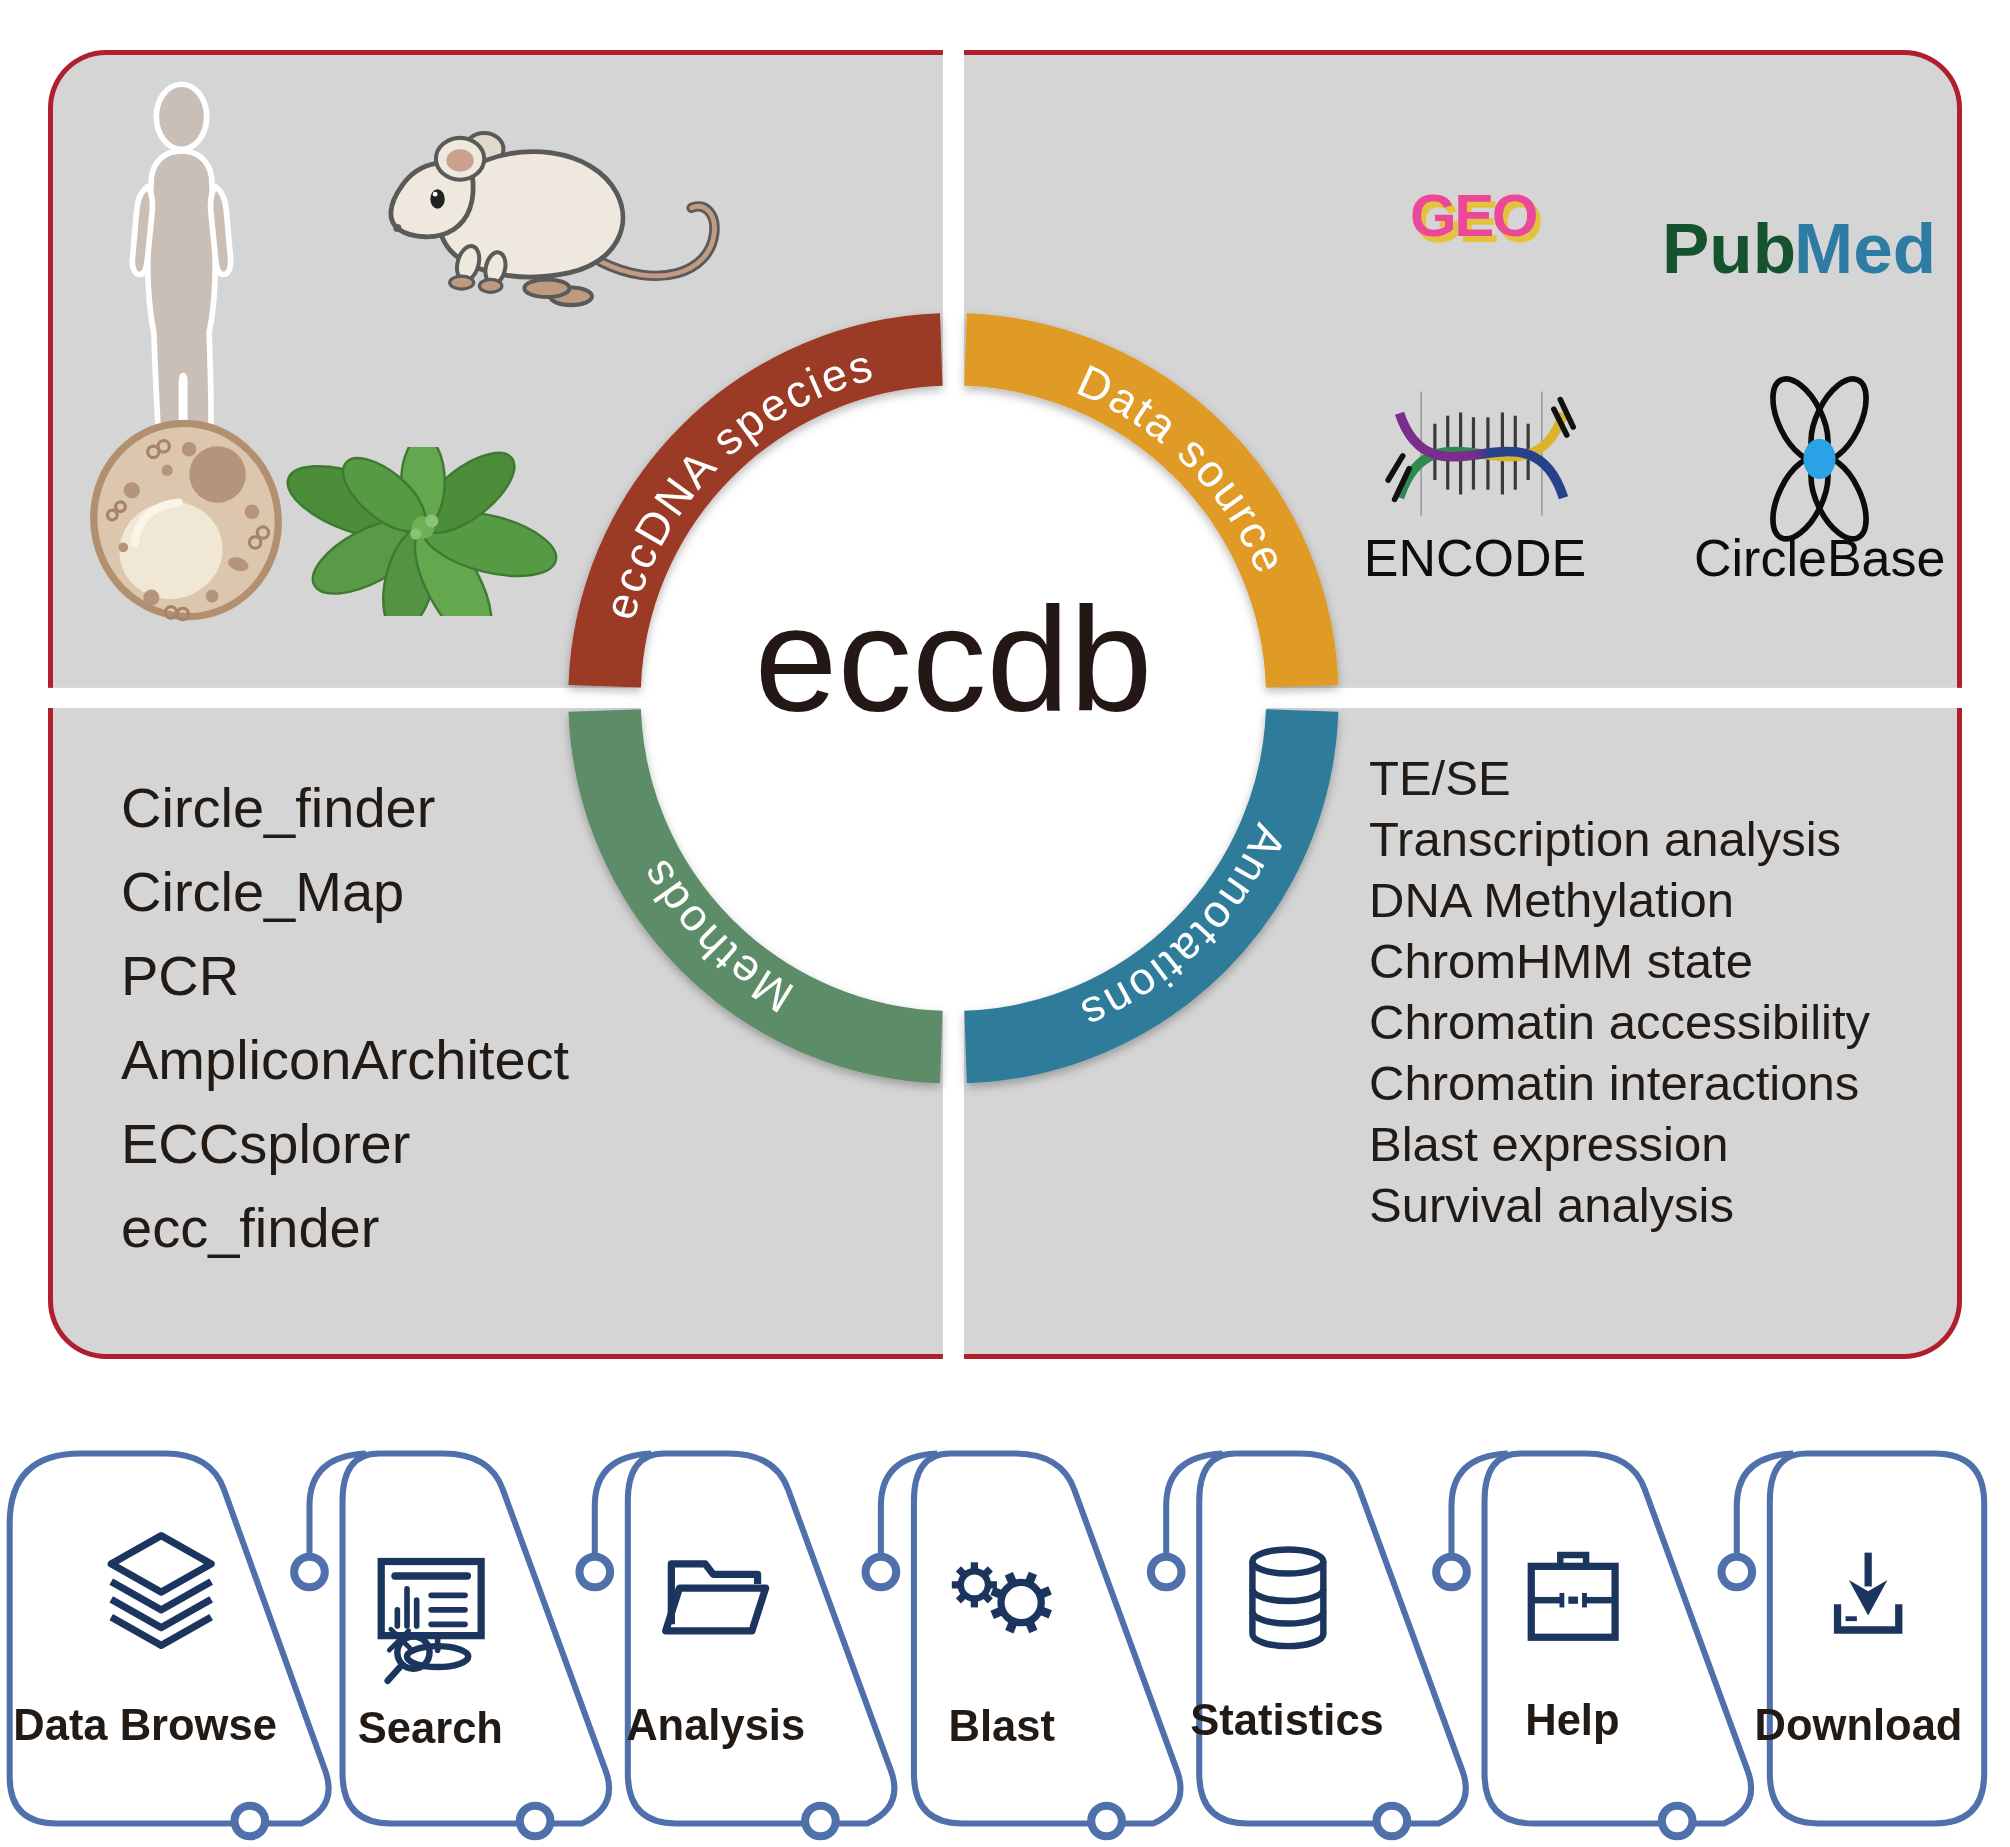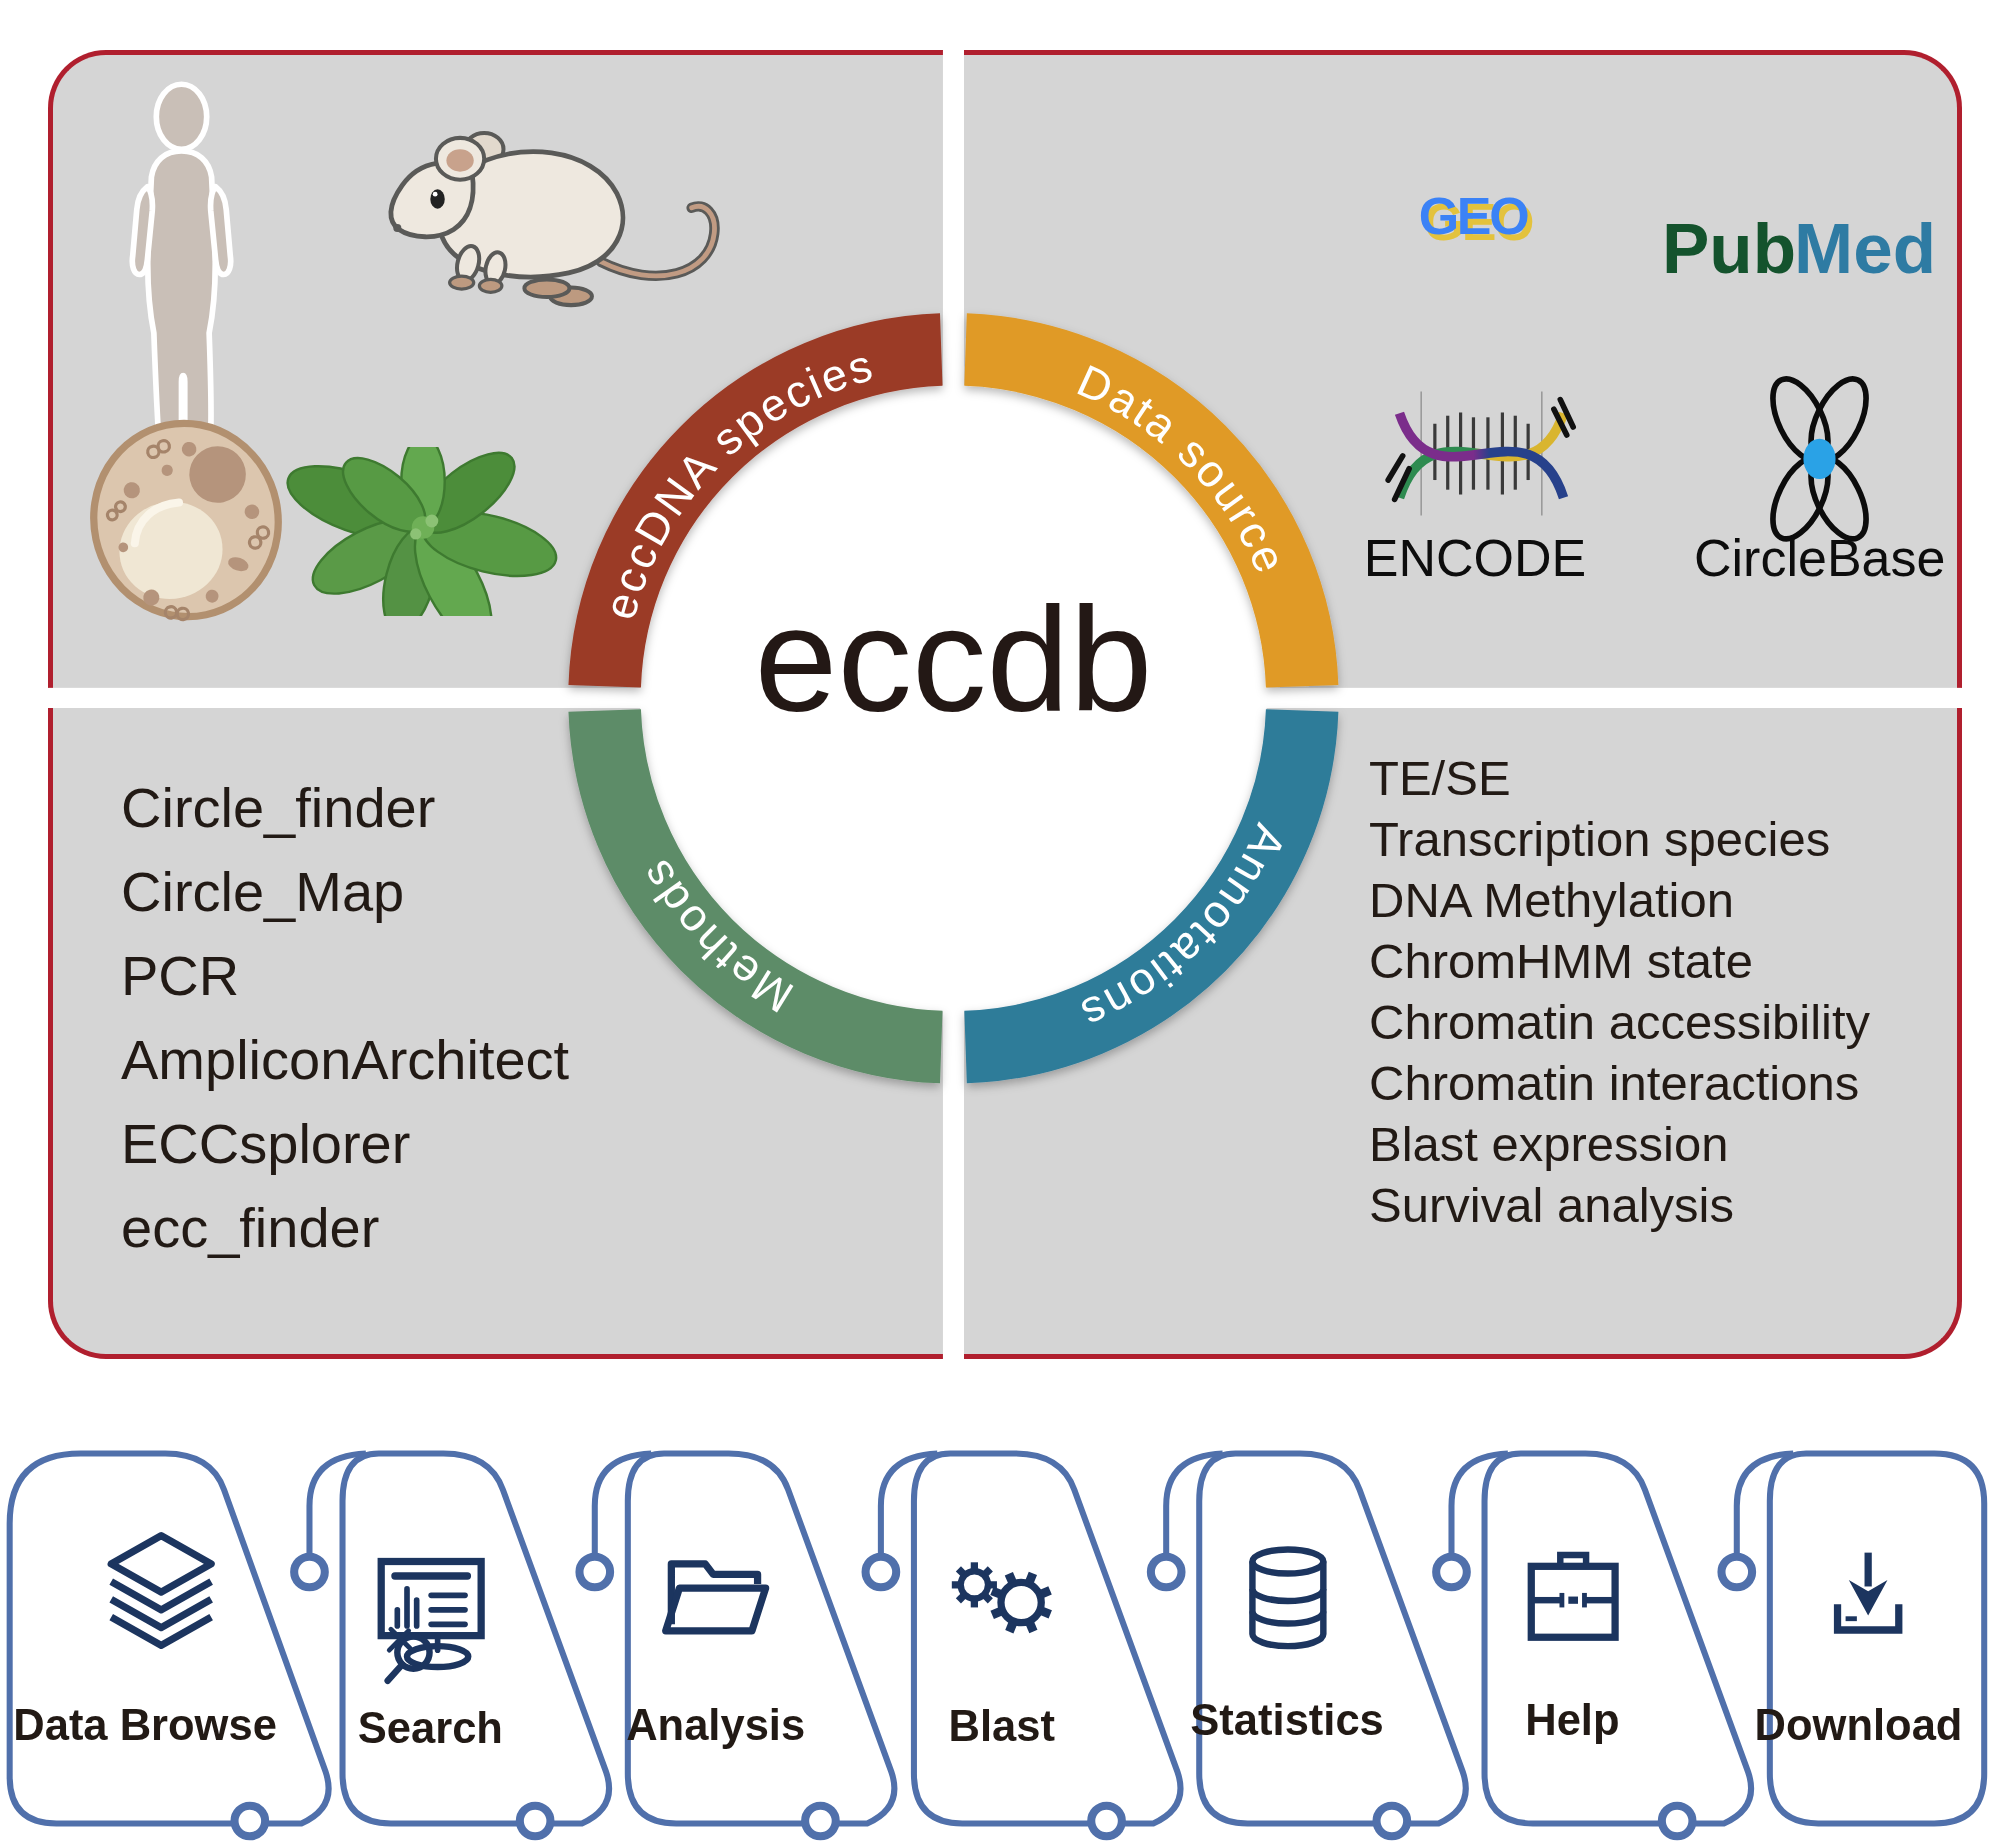--- a/index.html
+++ b/index.html
@@ -8,21 +8,21 @@
   .quad{position:absolute;background:#d5d5d5;box-sizing:border-box;border:0 solid #b01f2e;}
   .q-tl{left:48px;top:50px;width:895px;height:638px;border-top-width:5.6px;border-left-width:5.6px;border-top-left-radius:58px;}
   .q-tr{left:964px;top:50px;width:998px;height:638px;border-top-width:5.6px;border-right-width:5.6px;border-top-right-radius:58px;}
   .q-bl{left:48px;top:708px;width:895px;height:651px;border-bottom-width:5.6px;border-left-width:5.6px;border-bottom-left-radius:58px;}
   .q-br{left:964px;top:708px;width:998px;height:651px;border-bottom-width:5.6px;border-right-width:5.6px;border-bottom-right-radius:58px;}
   .abs{position:absolute;}
   .list{position:absolute;color:#221a15;}
   .methods-list{left:121px;top:766px;font-size:56px;line-height:84px;}
   .annotations-list{left:1369px;top:748px;font-size:49px;line-height:61px;}
   .logo-geo{left:1364px;top:171px;width:218px;height:89px;display:flex;align-items:center;justify-content:center;}
-  .geo-text{font-size:52px;font-weight:bold;letter-spacing:-2.4px;color:#3b82f6;text-shadow:4.8px 5.6px 0 #e3c23d;}
+  .geo-text{font-size:60px;font-weight:bold;letter-spacing:-2.4px;color:#ec4899;text-shadow:4.8px 5.6px 0 #e3c23d;}
   .logo-pubmed{left:1662px;top:187px;width:274px;height:97px;display:flex;align-items:flex-end;justify-content:center;}
   .pub-text{font-size:71px;font-weight:bold;color:#14532d;line-height:1;}
   .med-text{font-size:71px;font-weight:bold;color:#2e7ba3;line-height:1;margin-left:-8px;text-align:right;}
   .src-caption{position:absolute;color:#0d0d0d;font-size:52px;text-align:center;}
   .encode-caption{left:1362px;top:528px;width:226px;text-align:center;}
   .circlebase-caption{left:1694px;top:528px;width:250px;letter-spacing:0px;}
   svg text{font-family:"Liberation Sans", sans-serif;}
 </style>
 </head>
 <body>
@@ -196,21 +196,21 @@
     <div>Circle_finder</div>
     <div>Circle_Map</div>
     <div>PCR</div>
     <div>AmpliconArchitect</div>
     <div>ECCsplorer</div>
     <div>ecc_finder</div>
   </div>
 
   <div class="list annotations-list">
     <div>TE/SE</div>
-    <div>Transcription species</div>
+    <div>Transcription analysis</div>
     <div>DNA Methylation</div>
     <div>ChromHMM state</div>
     <div>Chromatin accessibility</div>
     <div>Chromatin interactions</div>
     <div>Blast expression</div>
     <div>Survival analysis</div>
   </div>
 
   <svg class="abs" style="left:0;top:0" width="2010" height="1848" viewBox="0 0 2494 2292">
     <defs>

